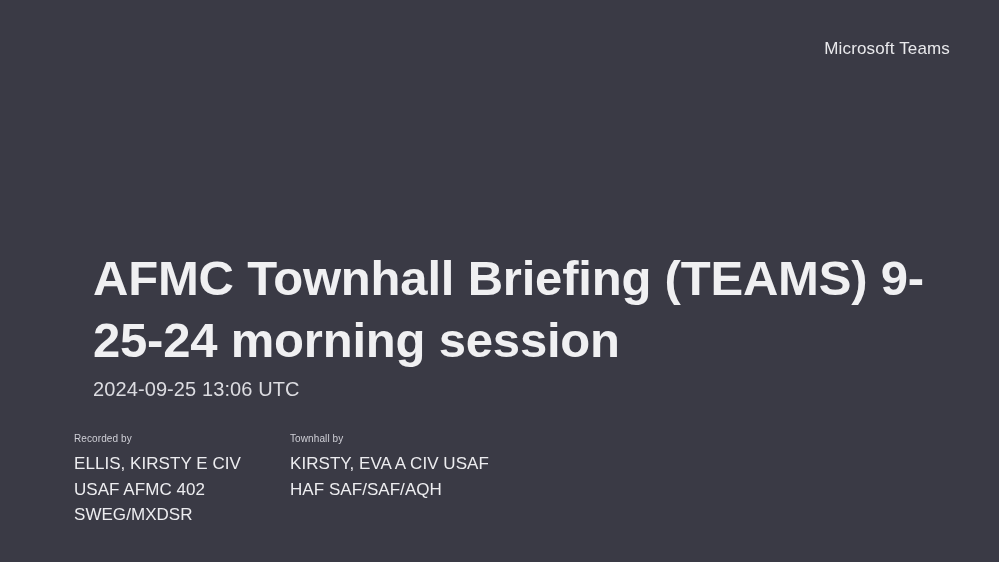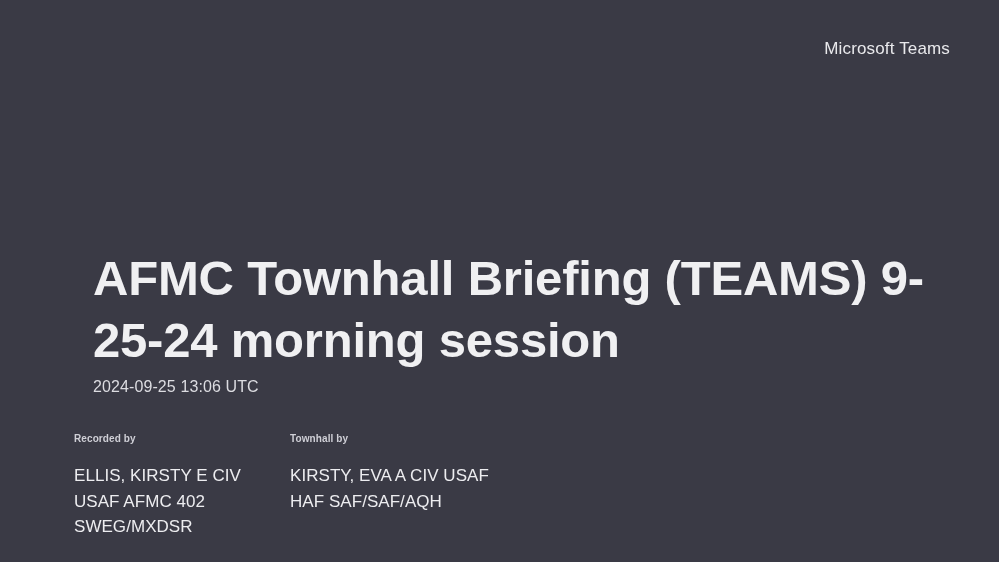--- a/index.html
+++ b/index.html
@@ -48,21 +48,21 @@
     font-weight: 600;
     line-height: 62px;
     letter-spacing: -0.2px;
     color: #f0f0f2;
     margin: 0;
     max-width: 845px;
   }
 
   .timestamp {
     margin-top: 7px;
-    font-size: 16px;
+    font-size: 20px;
     font-weight: 400;
     letter-spacing: 0.1px;
     color: #dcdce1;
     white-space: nowrap;
   }
 
   
   .meta {
     position: absolute;
     left: 74px;
@@ -75,25 +75,25 @@
   .meta-col {
     display: flex;
     flex-direction: column;
   }
 
   .meta-col.recorded { width: 216px; }
   .meta-col.organized { width: 300px; }
 
   .meta-label {
     font-size: 10px;
-    font-weight: 700;
+    font-weight: 400;
     line-height: 13px;
     letter-spacing: 0.1px;
     color: #cfcfd6;
-    margin-bottom: 18px;
+    margin-bottom: 6px;
     white-space: nowrap;
   }
 
   .meta-value {
     font-size: 17px;
     font-weight: 400;
     line-height: 25.5px;
     letter-spacing: 0.05px;
     color: #ededf0;
     max-width: 200px;

